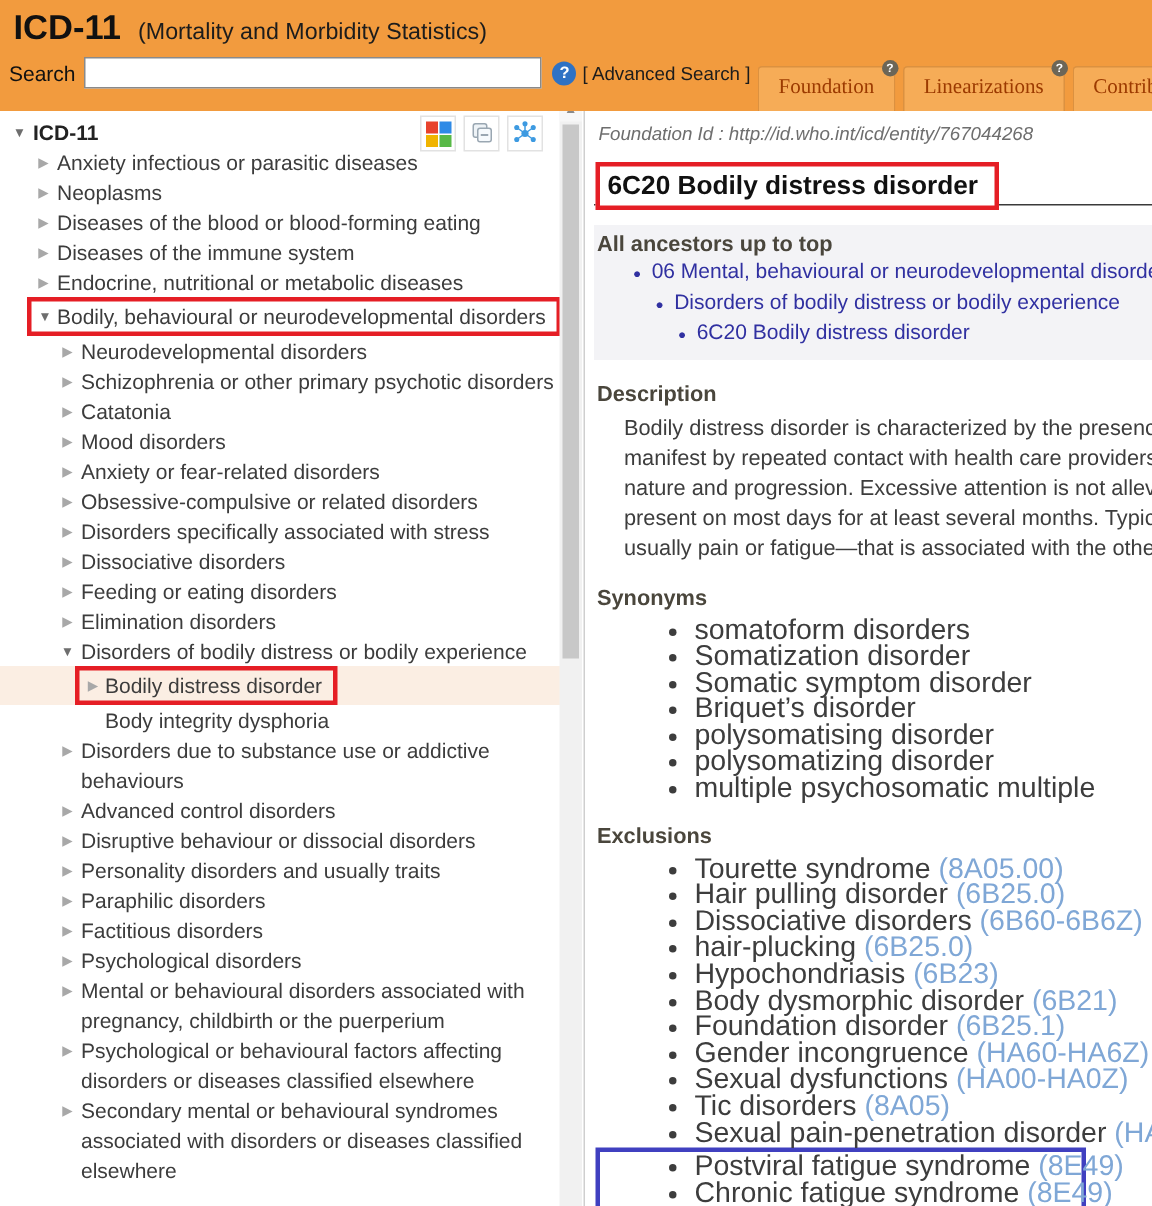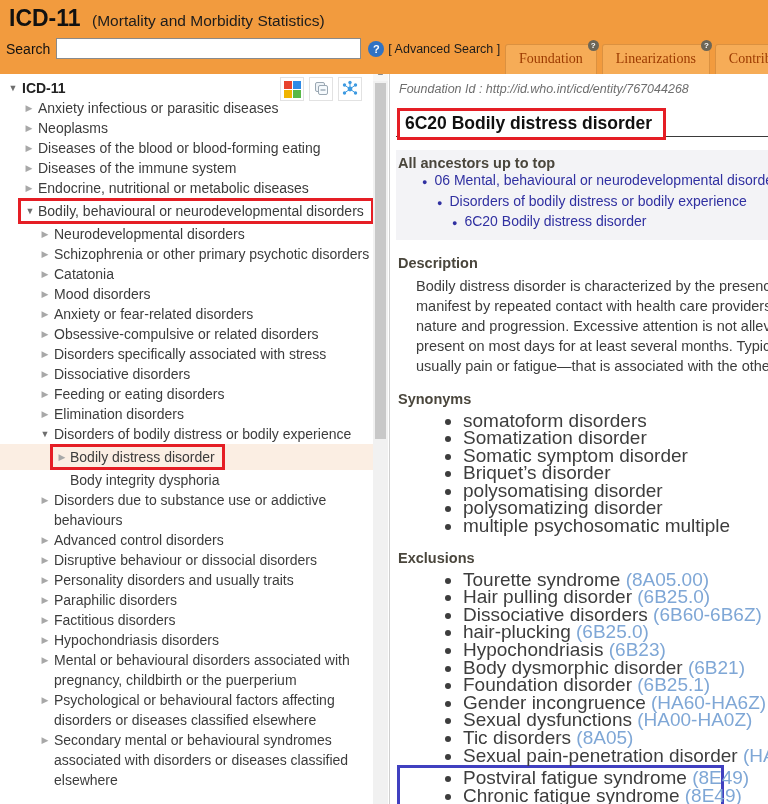--- a/index.html
+++ b/index.html
@@ -159,21 +159,21 @@
           <div class="node" style="padding-left: 54px;"><span class="tw col" style="left: 38px;">▶</span><span>Elimination disorders</span></div>
           <div class="node" style="padding-left: 54px;"><span class="tw exp" style="left: 38px;">▼</span><span>Disorders of bodily distress or bodily experience</span></div>
           <div class="node sel" style="padding-left: 70px;"><span class="nl-box"><span class="tw col">▶</span><span>Bodily distress disorder</span></span></div>
           <div class="node" style="padding-left: 70px;"><span class="tw" style="left: 54px;"></span><span>Body integrity dysphoria</span></div>
           <div class="node" style="padding-left: 54px;"><span class="tw col" style="left: 38px;">▶</span><span>Disorders due to substance use or addictive behaviours</span></div>
           <div class="node" style="padding-left: 54px;"><span class="tw col" style="left: 38px;">▶</span><span>Advanced control disorders</span></div>
           <div class="node" style="padding-left: 54px;"><span class="tw col" style="left: 38px;">▶</span><span>Disruptive behaviour or dissocial disorders</span></div>
           <div class="node" style="padding-left: 54px;"><span class="tw col" style="left: 38px;">▶</span><span>Personality disorders and usually traits</span></div>
           <div class="node" style="padding-left: 54px;"><span class="tw col" style="left: 38px;">▶</span><span>Paraphilic disorders</span></div>
           <div class="node" style="padding-left: 54px;"><span class="tw col" style="left: 38px;">▶</span><span>Factitious disorders</span></div>
-          <div class="node" style="padding-left: 54px;"><span class="tw col" style="left: 38px;">▶</span><span>Hypochondriasis disorders</span></div>
+          <div class="node" style="padding-left: 54px;"><span class="tw col" style="left: 38px;">▶</span><span>Psychological disorders</span></div>
           <div class="node" style="padding-left: 54px;"><span class="tw col" style="left: 38px;">▶</span><span>Mental or behavioural disorders associated with pregnancy, childbirth or the puerperium</span></div>
           <div class="node" style="padding-left: 54px;"><span class="tw col" style="left: 38px;">▶</span><span>Psychological or behavioural factors affecting disorders or diseases classified elsewhere</span></div>
           <div class="node" style="padding-left: 54px;"><span class="tw col" style="left: 38px;">▶</span><span>Secondary mental or behavioural syndromes associated with disorders or diseases classified elsewhere</span></div>
         </div>
       <div class="sbar">
         <div class="up">▲</div>
         <div class="thumb"></div>
       </div>
     </div>
 

